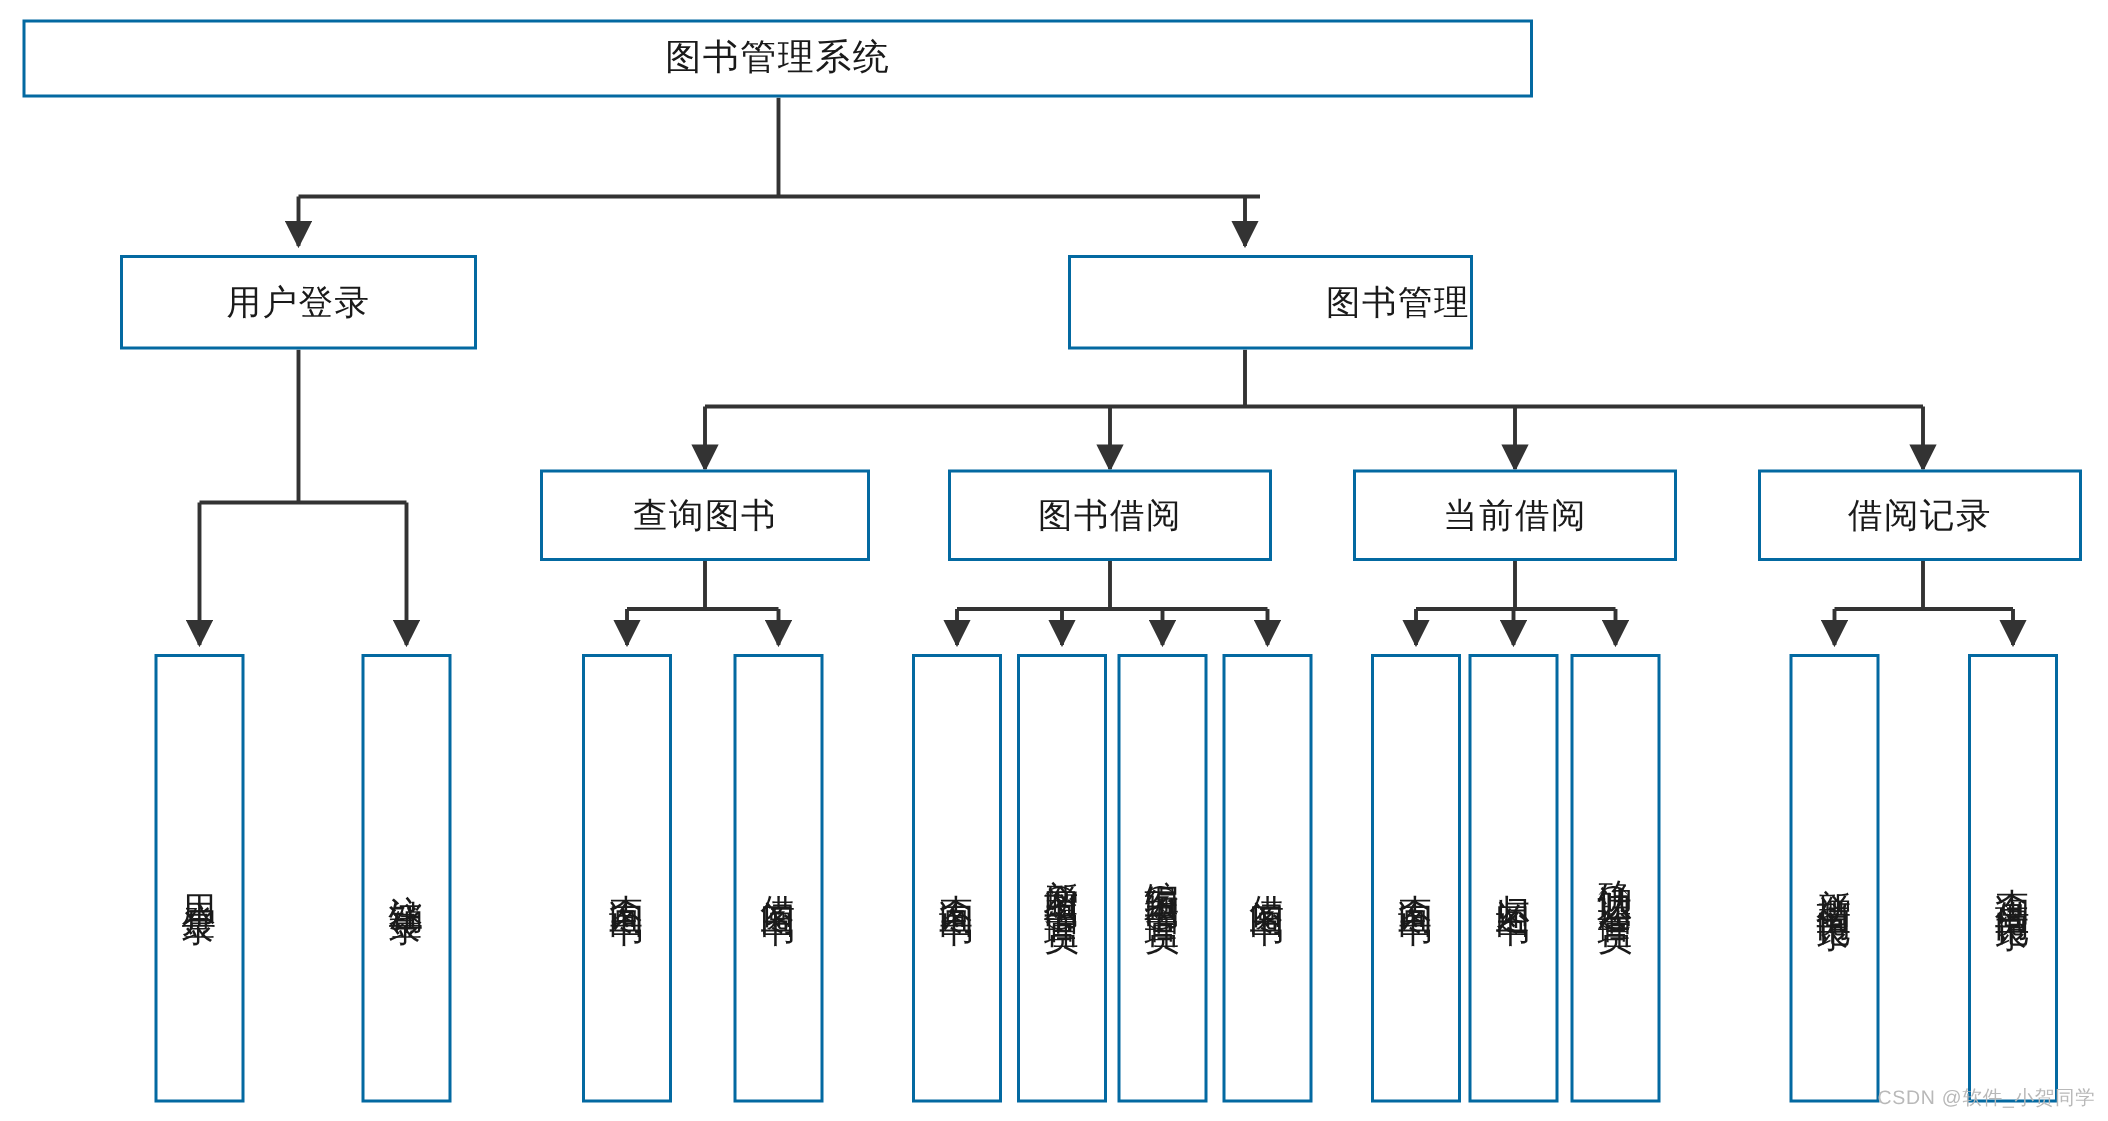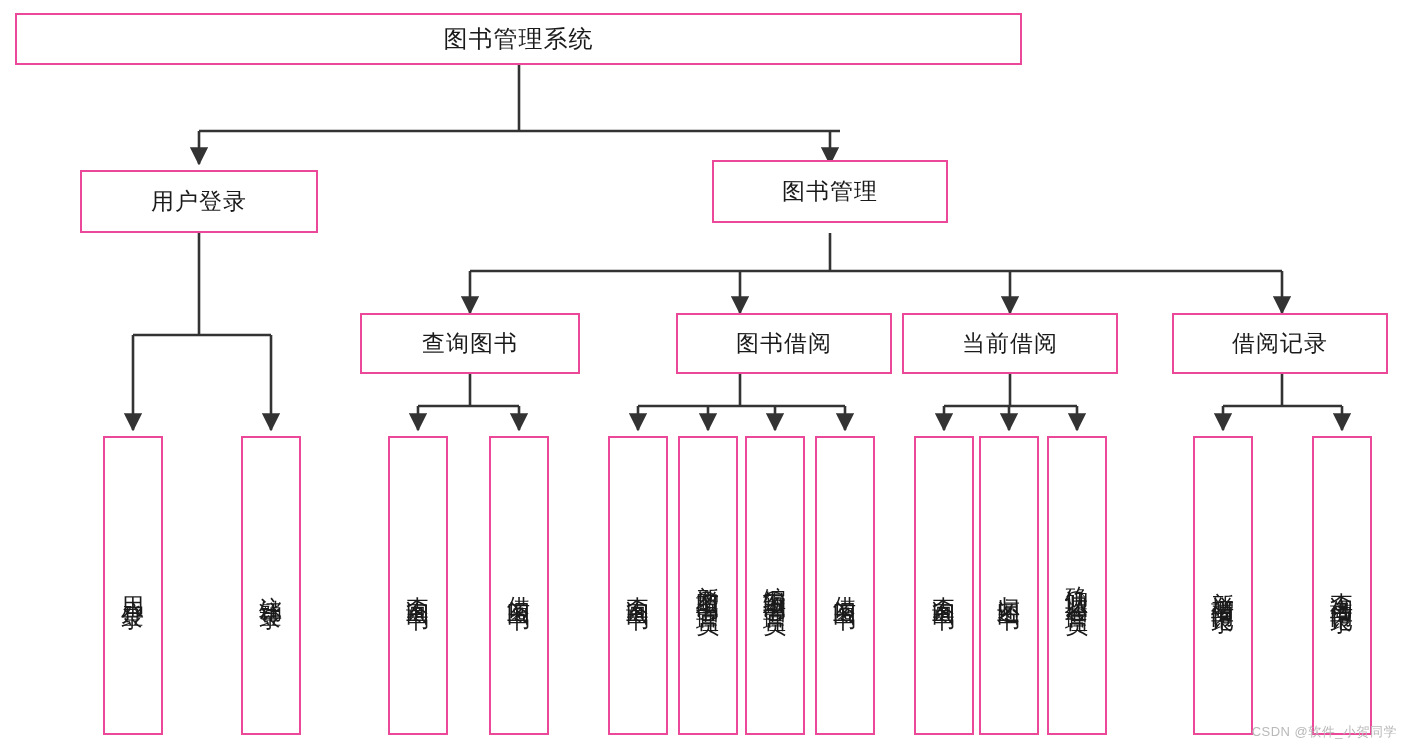--- a/index.html
+++ b/index.html
@@ -20,21 +20,21 @@
   #svg-layer {
     position: absolute;
     left: 0;
     top: 0;
     width: 1405px;
     height: 747px;
   }
   .node {
     position: absolute;
     box-sizing: border-box;
-    border: 2px solid #ec4899;
+    border: 2px solid #0369a1;
     background: #ffffff;
     display: flex;
     align-items: center;
     justify-content: center;
     color: #1a1a1a;
     z-index: 3;
   }
   .node-h {
     font-size: 23px;
     letter-spacing: 1px;
@@ -124,28 +124,28 @@
     </g>
   </svg>
 
   <div class="node node-h node-root" style="left:15px; top:13px; width:1007px; height:52px;">
     <span>图书管理系统</span>
   </div>
 
   <div class="node node-h" style="left:80px; top:170px; width:238px; height:63px;">
     <span>用户登录</span>
   </div>
-  <div class="node node-h" style="left:712px; top:160px; width:236px; height:63px;">
+  <div class="node node-h" style="left:712px; top:170px; width:270px; height:63px;justify-content:flex-end;">
     <span>图书管理</span>
   </div>
 
   <div class="node node-h" style="left:360px; top:313px; width:220px; height:61px;">
     <span>查询图书</span>
   </div>
-  <div class="node node-h" style="left:632px; top:313px; width:216px; height:61px;margin-left:44px;">
+  <div class="node node-h" style="left:632px; top:313px; width:216px; height:61px;">
     <span>图书借阅</span>
   </div>
   <div class="node node-h" style="left:1172px; top:313px; width:216px; height:61px;">
     <span>借阅记录</span>
   </div>
   <div class="node node-h" style="left:902px; top:313px; width:216px; height:61px;">
     <span>当前借阅</span>
   </div>
 
   <div class="node node-v" style="left:103px; top:436px; width:60px; height:299px;">

